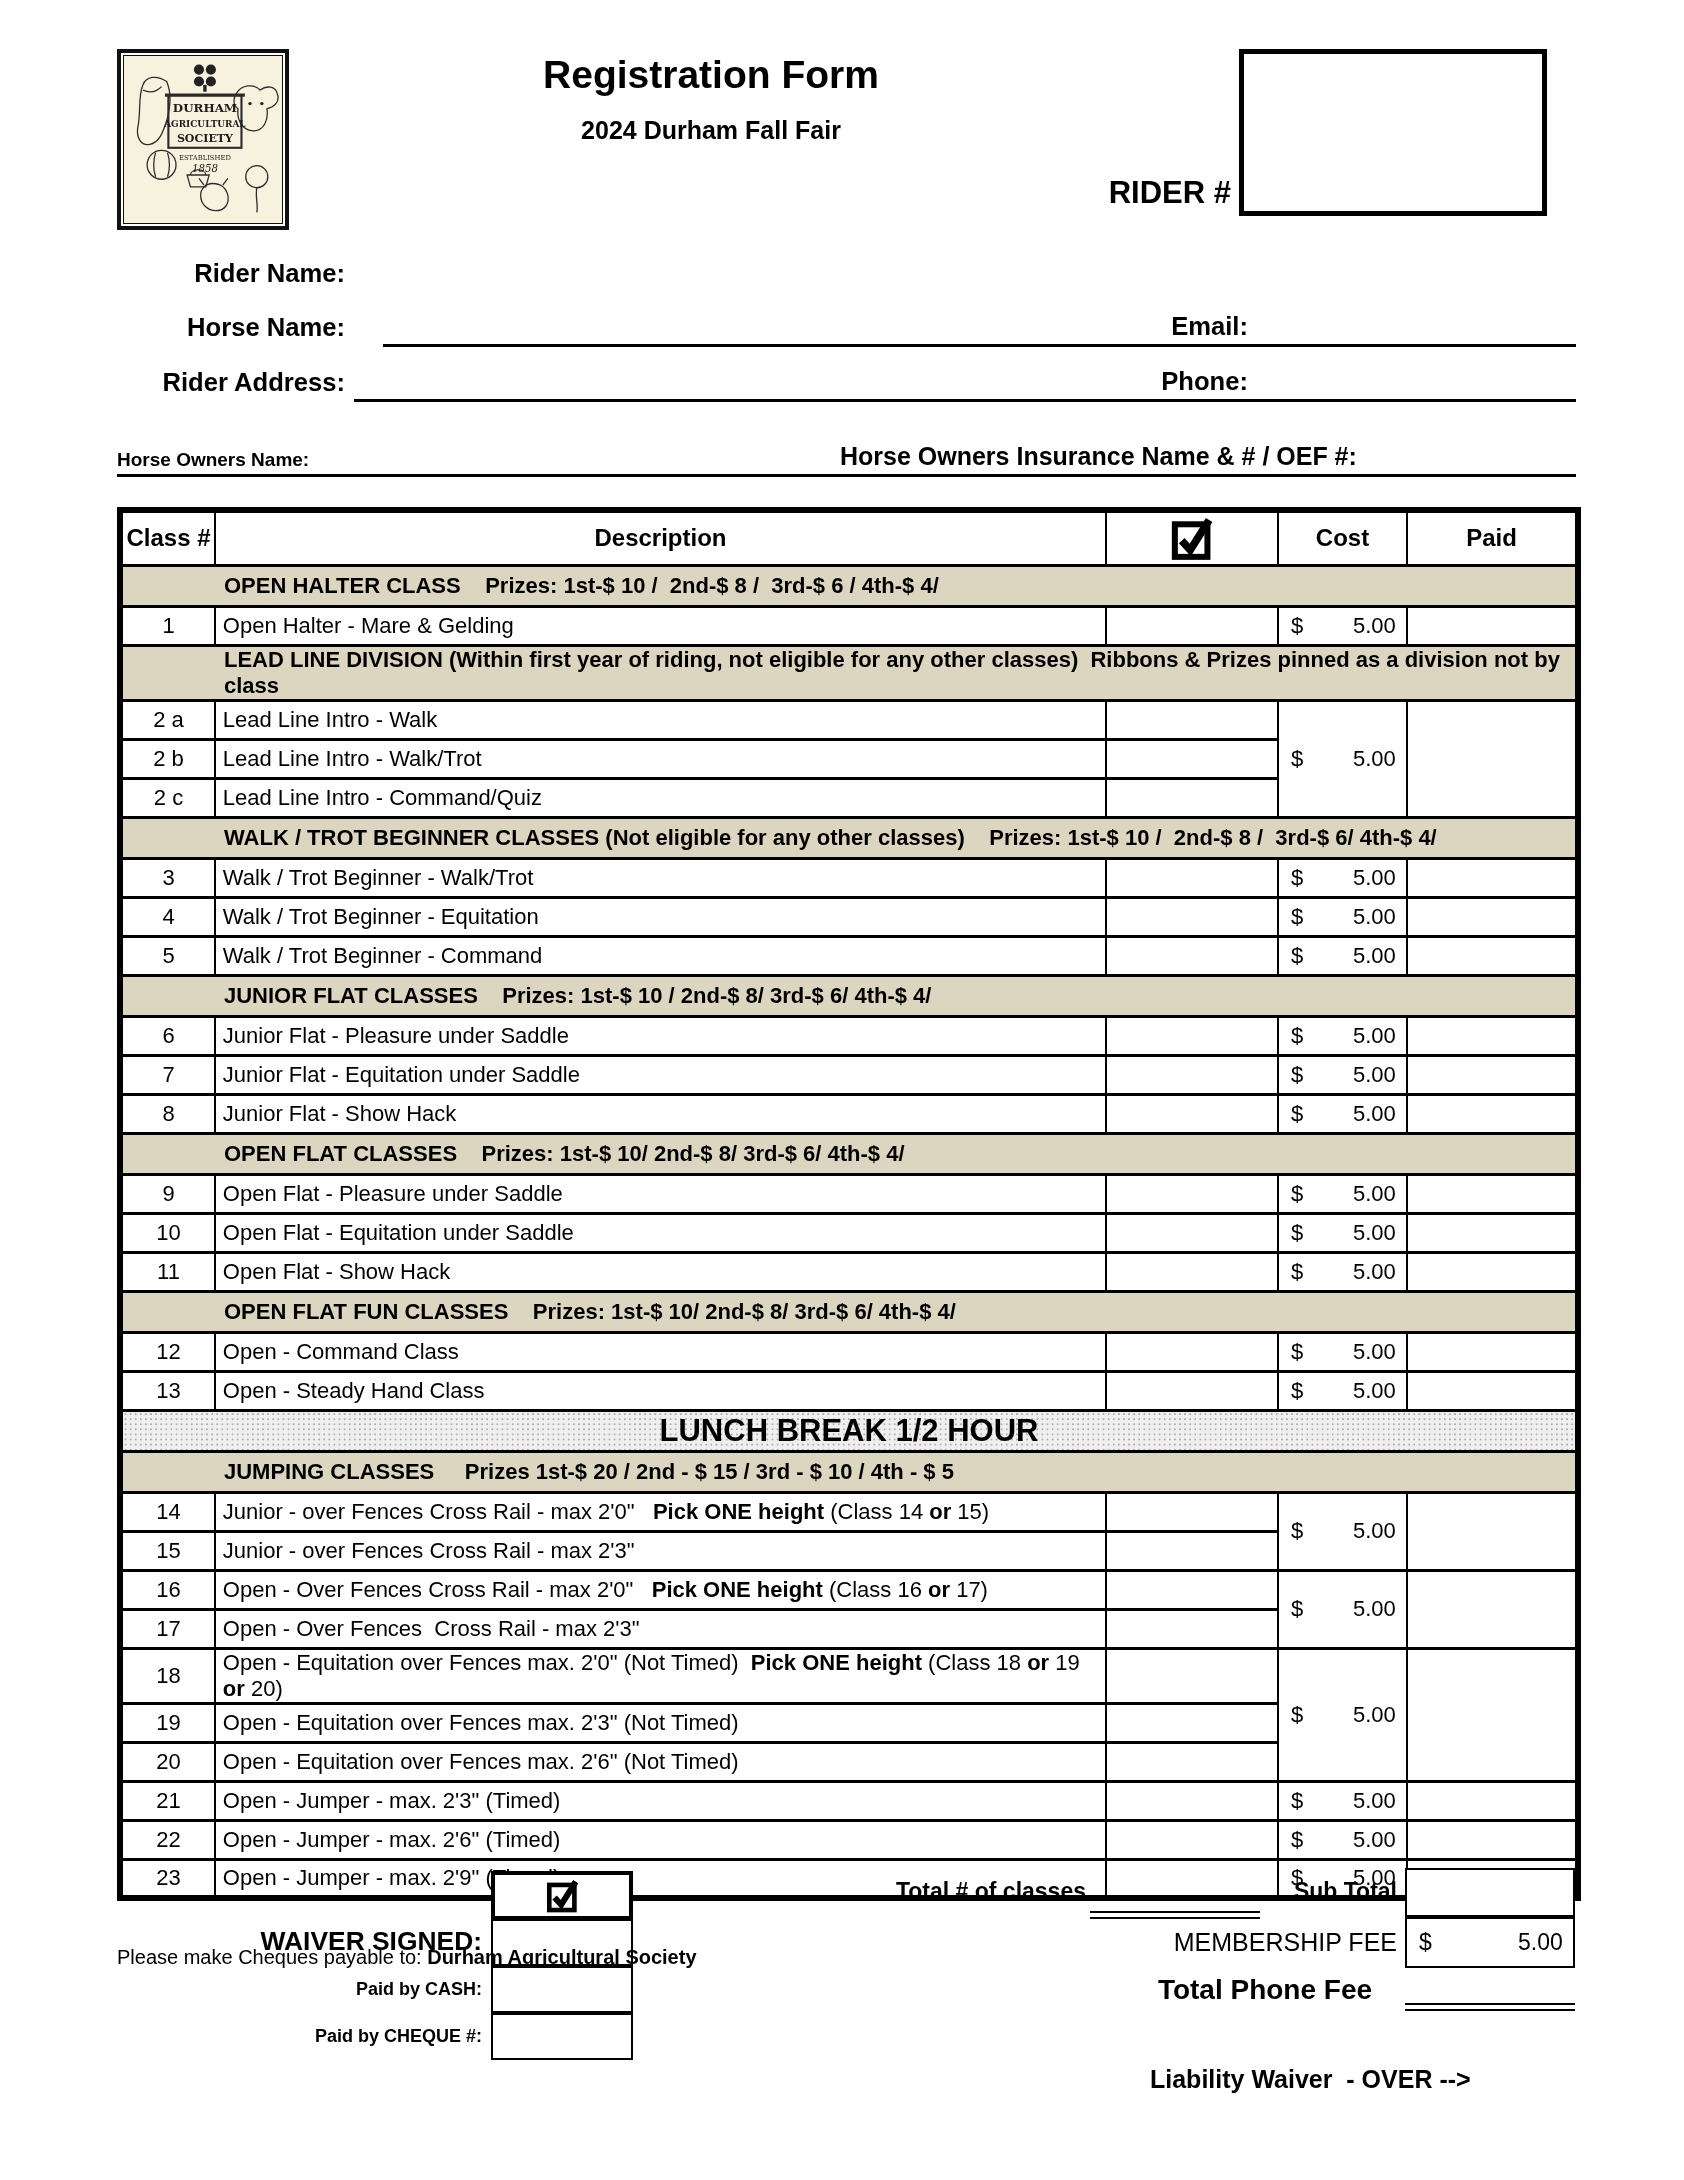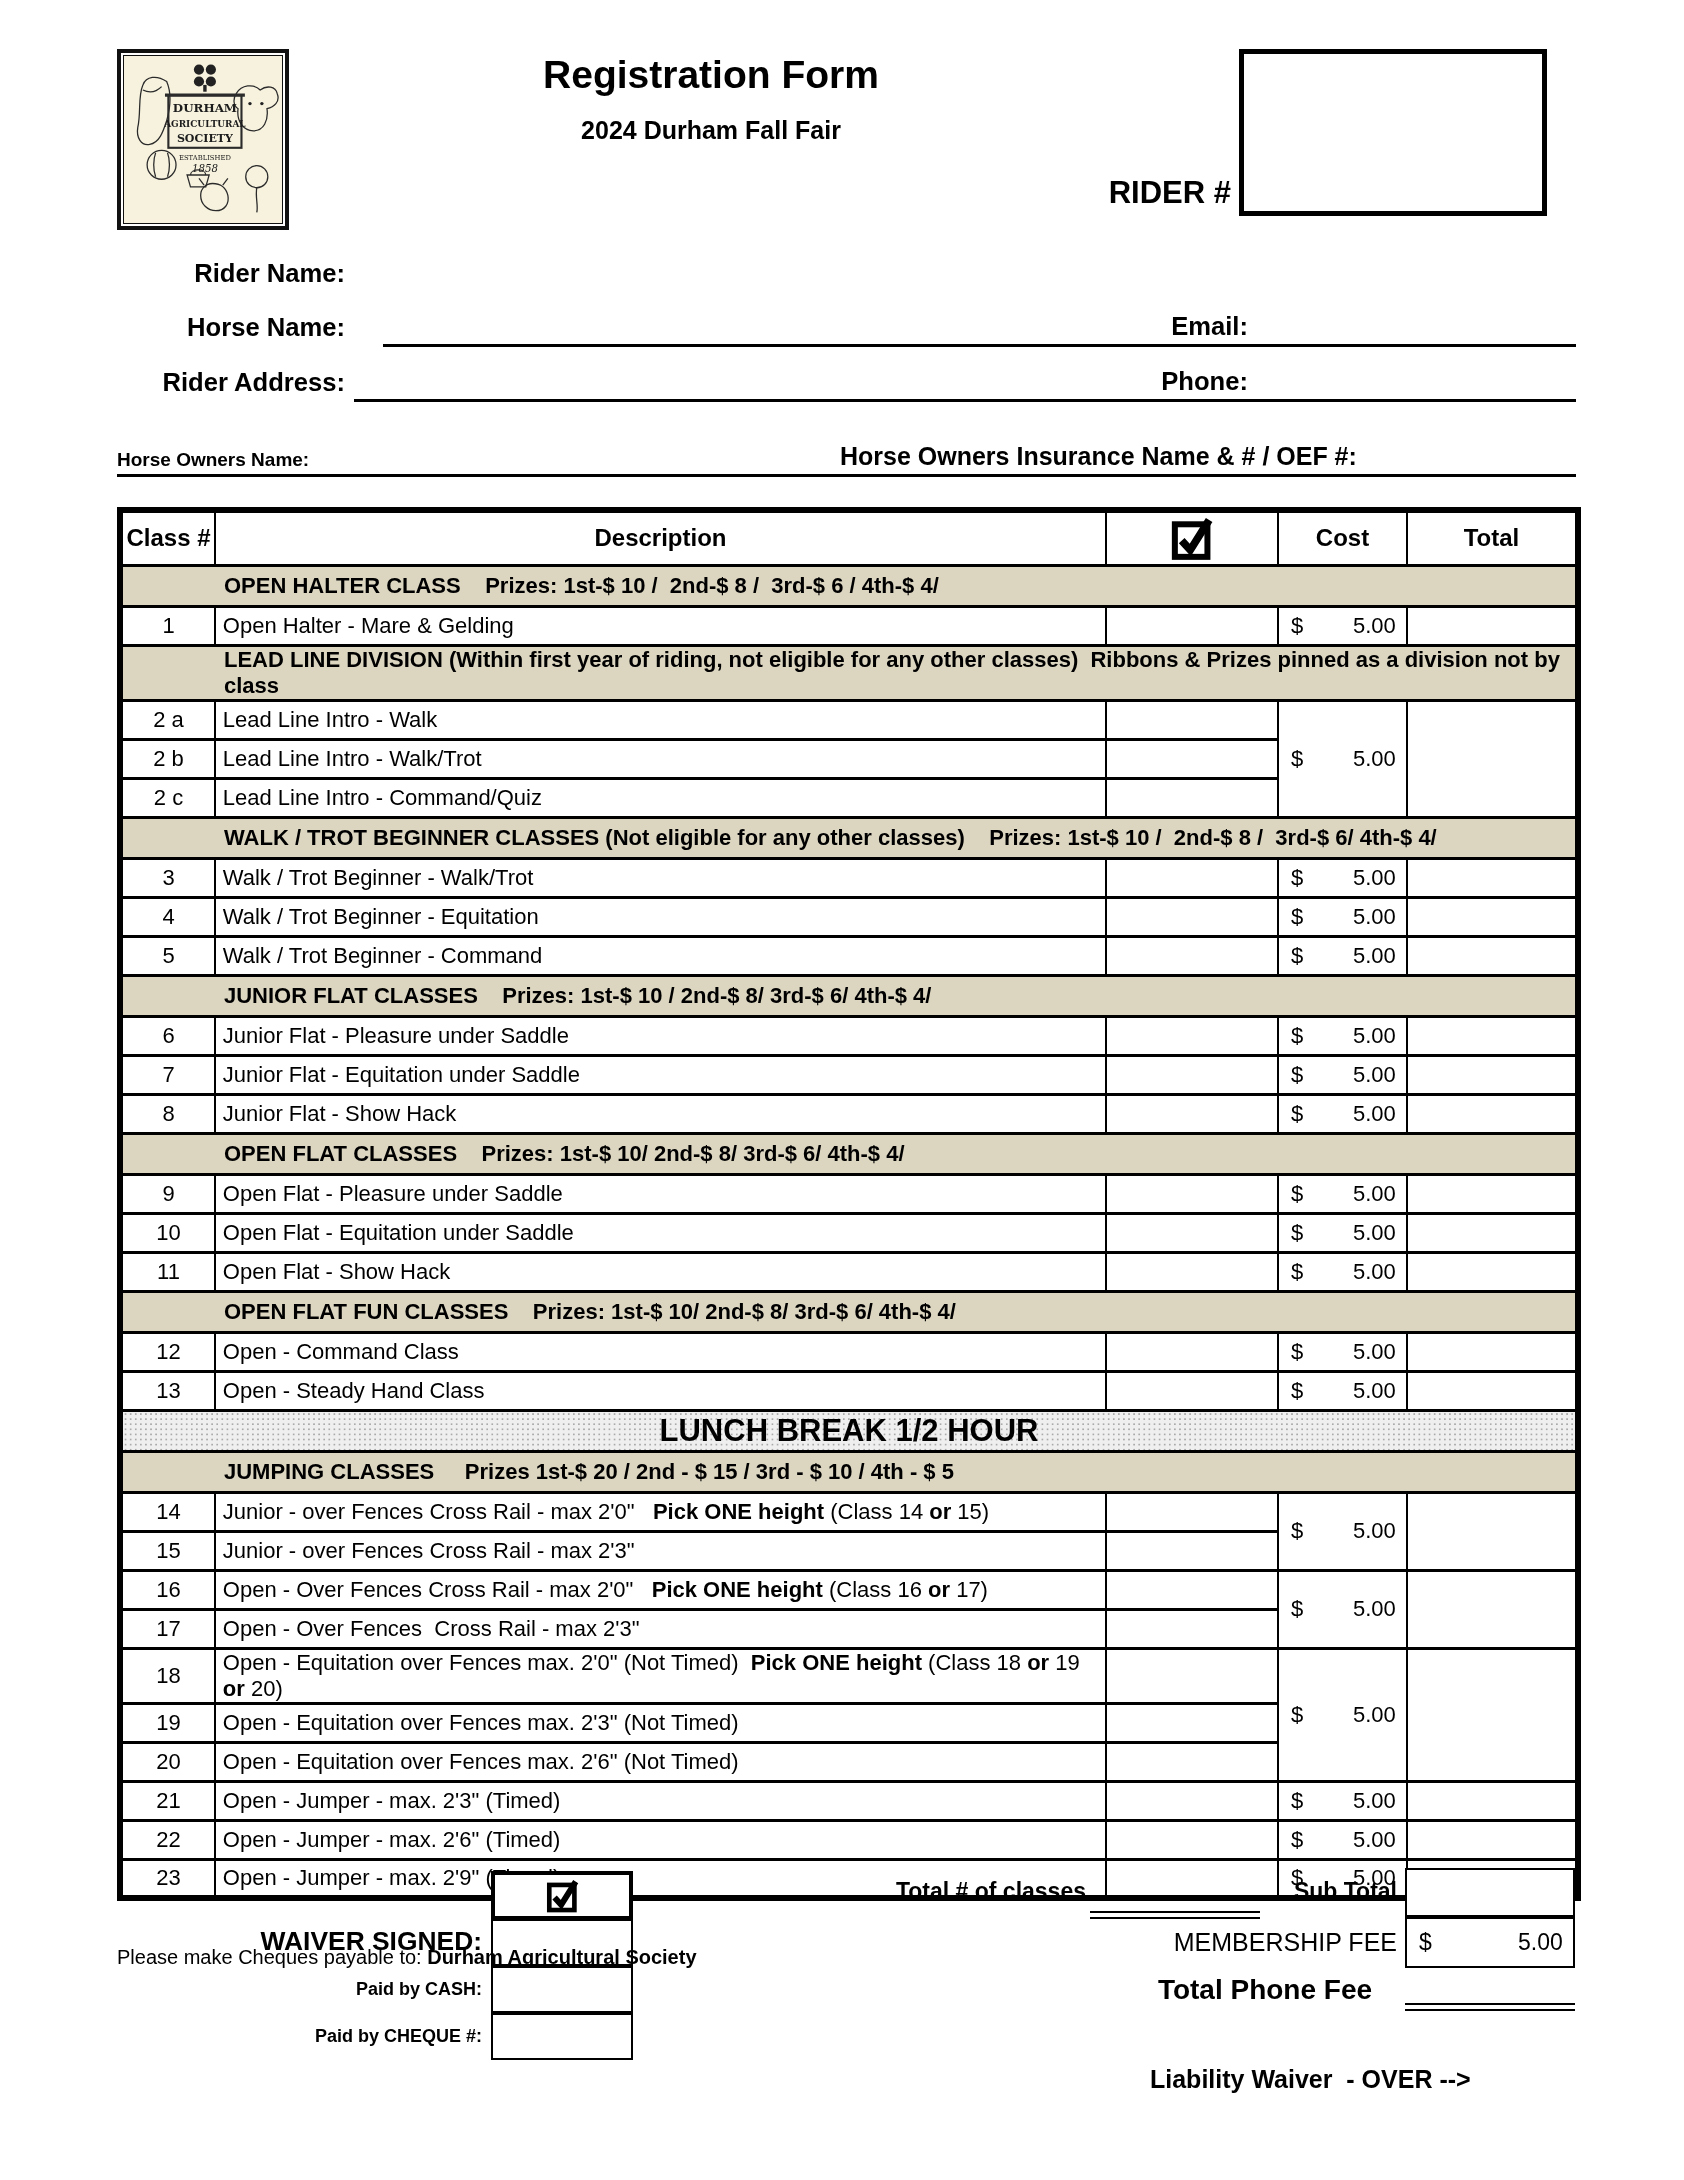--- a/index.html
+++ b/index.html
@@ -158,21 +158,21 @@
       <tr>
         <th>Class #</th>
         <th>Description</th>
         <th>
           <svg class="chk-glyph" width="48" height="48" viewBox="0 0 56 56" style="margin:0 auto;">
             <rect x="8" y="12" width="38" height="38" fill="none" stroke="#000" stroke-width="7"></rect>
             <path d="M16 31 L26 42 L48 7" fill="none" stroke="#000" stroke-width="9"></path>
           </svg>
         </th>
         <th>Cost</th>
-        <th>Total</th>
+        <th>Paid</th>
       </tr>
     </thead>
     <tbody>
         <tr class="sec">
           <td colspan="5">OPEN HALTER CLASS    Prizes: 1st-$ 10 /  2nd-$ 8 /  3rd-$ 6 / 4th-$ 4/</td>
         </tr>
         <tr class="row">
           <td class="num">1</td>
           <td class="desc">Open Halter - Mare &amp; Gelding</td>
           <td class="chk"></td>

